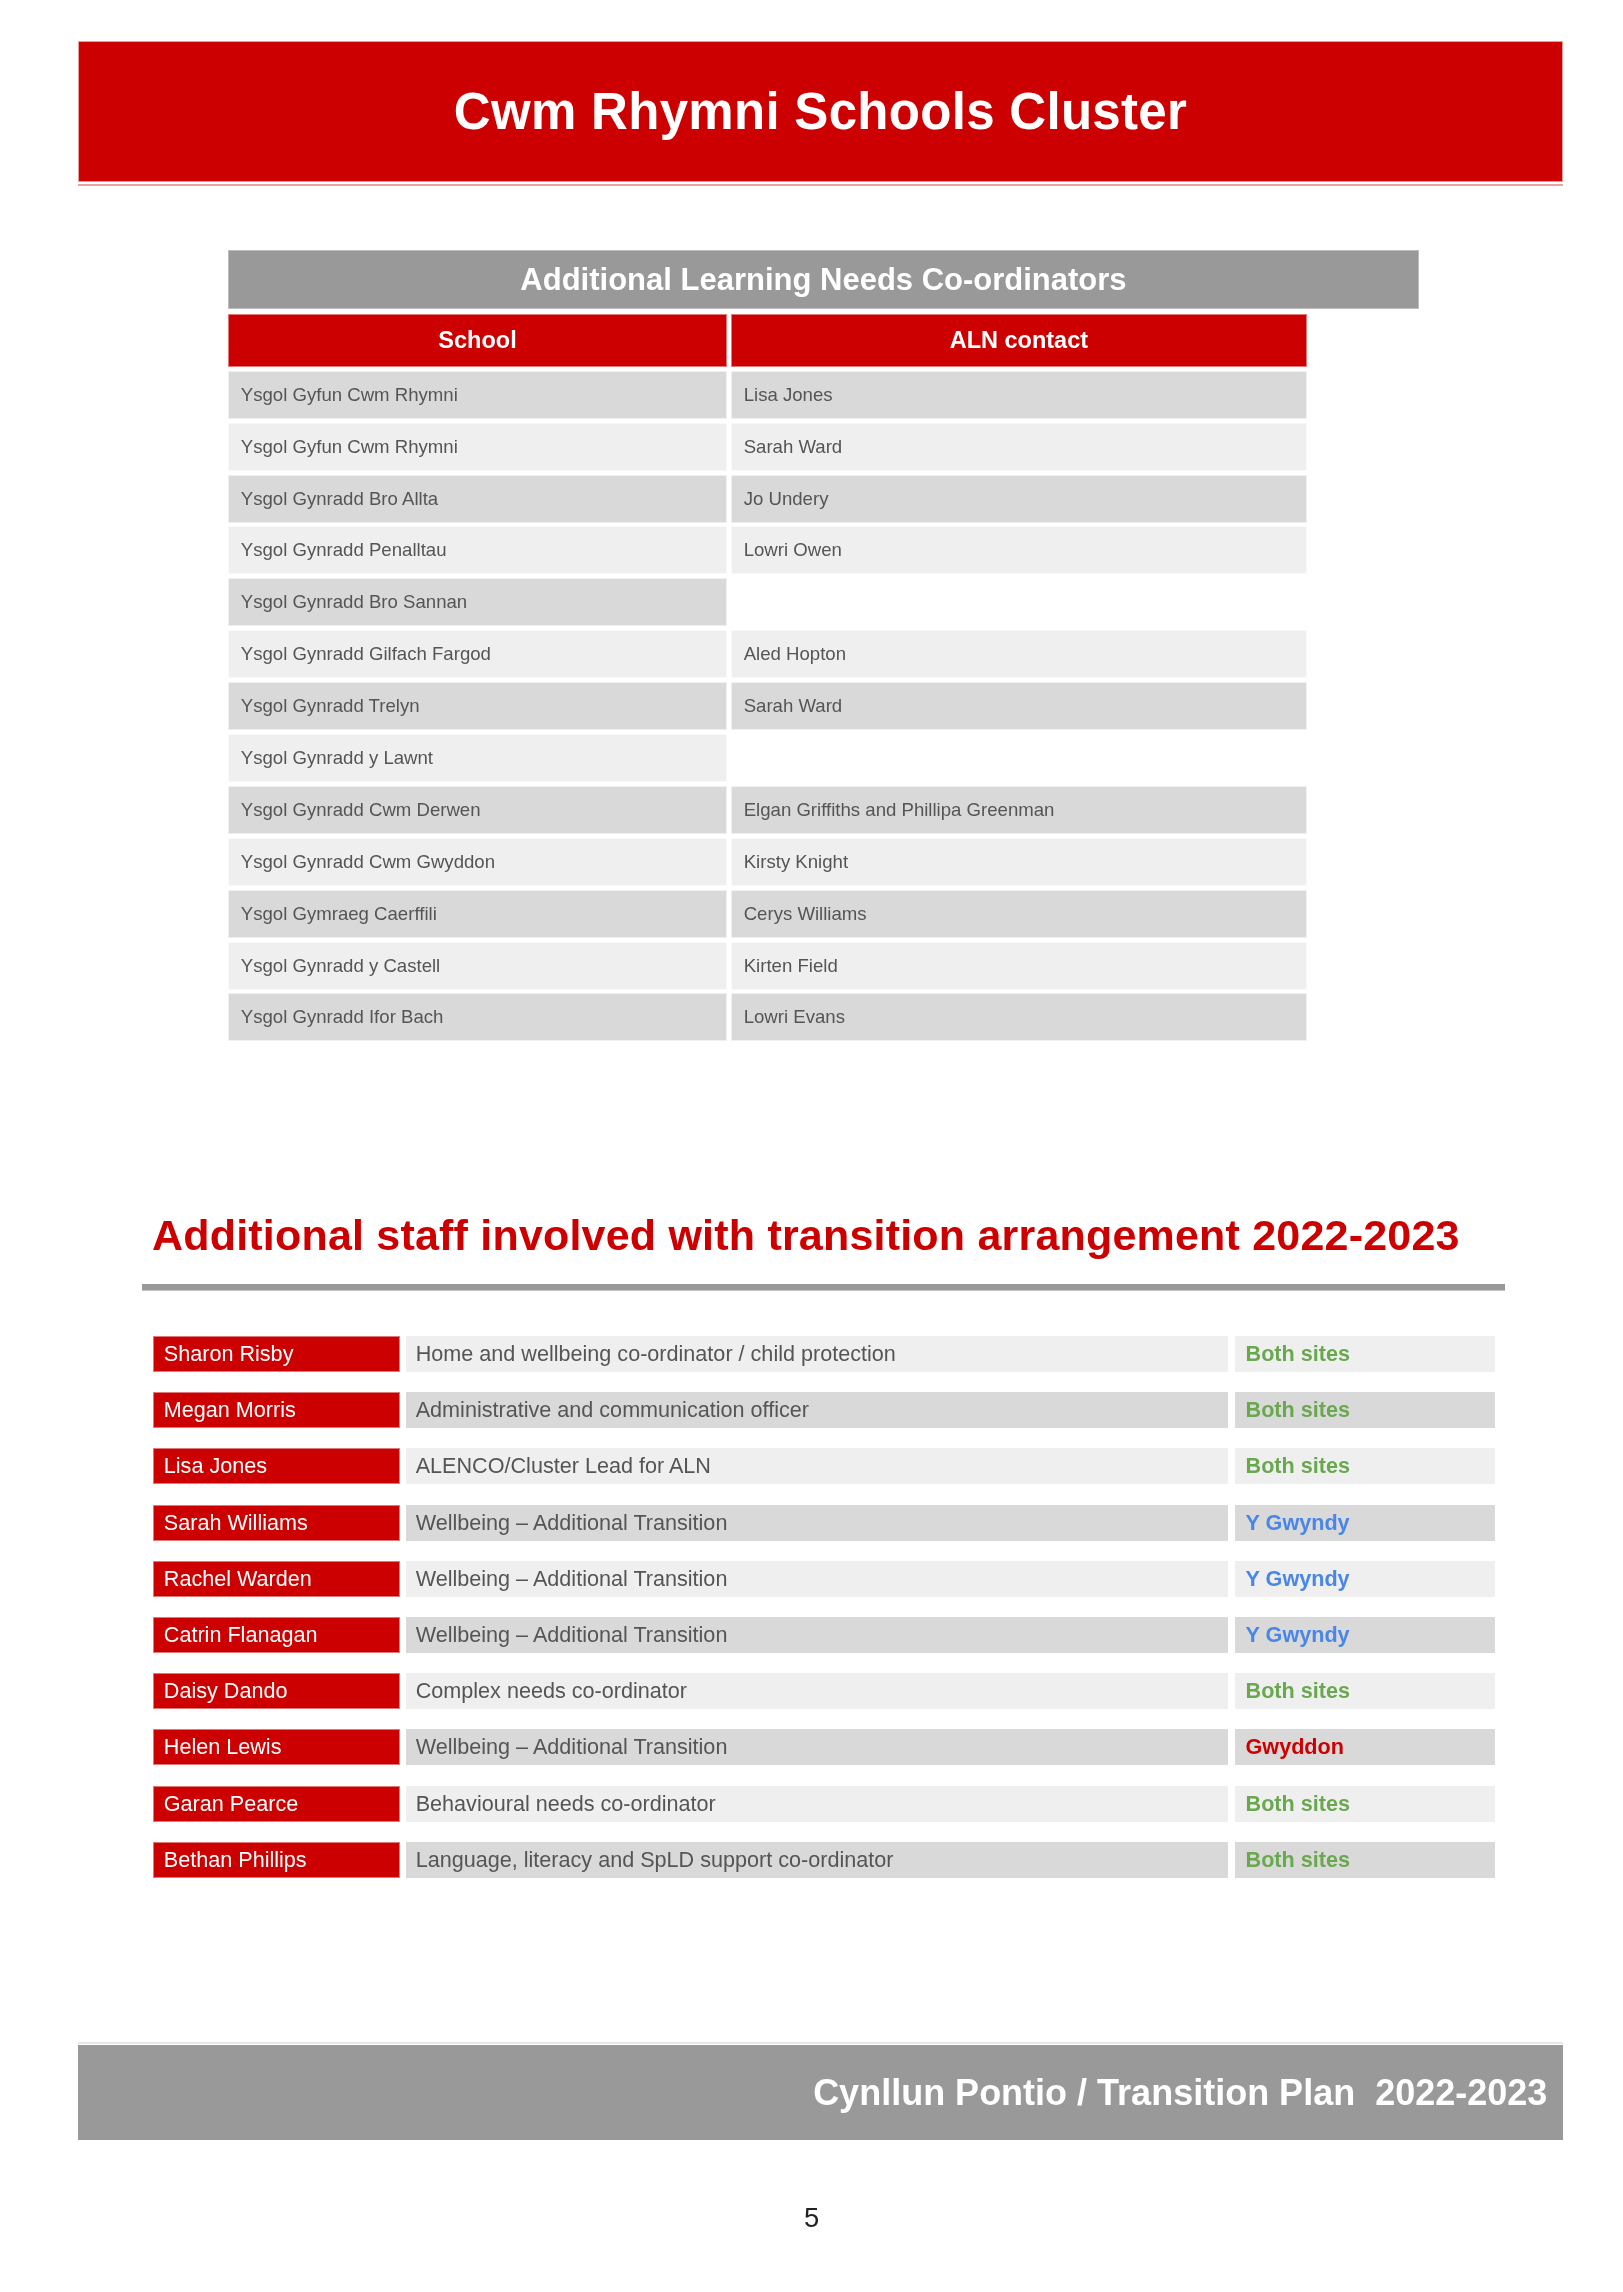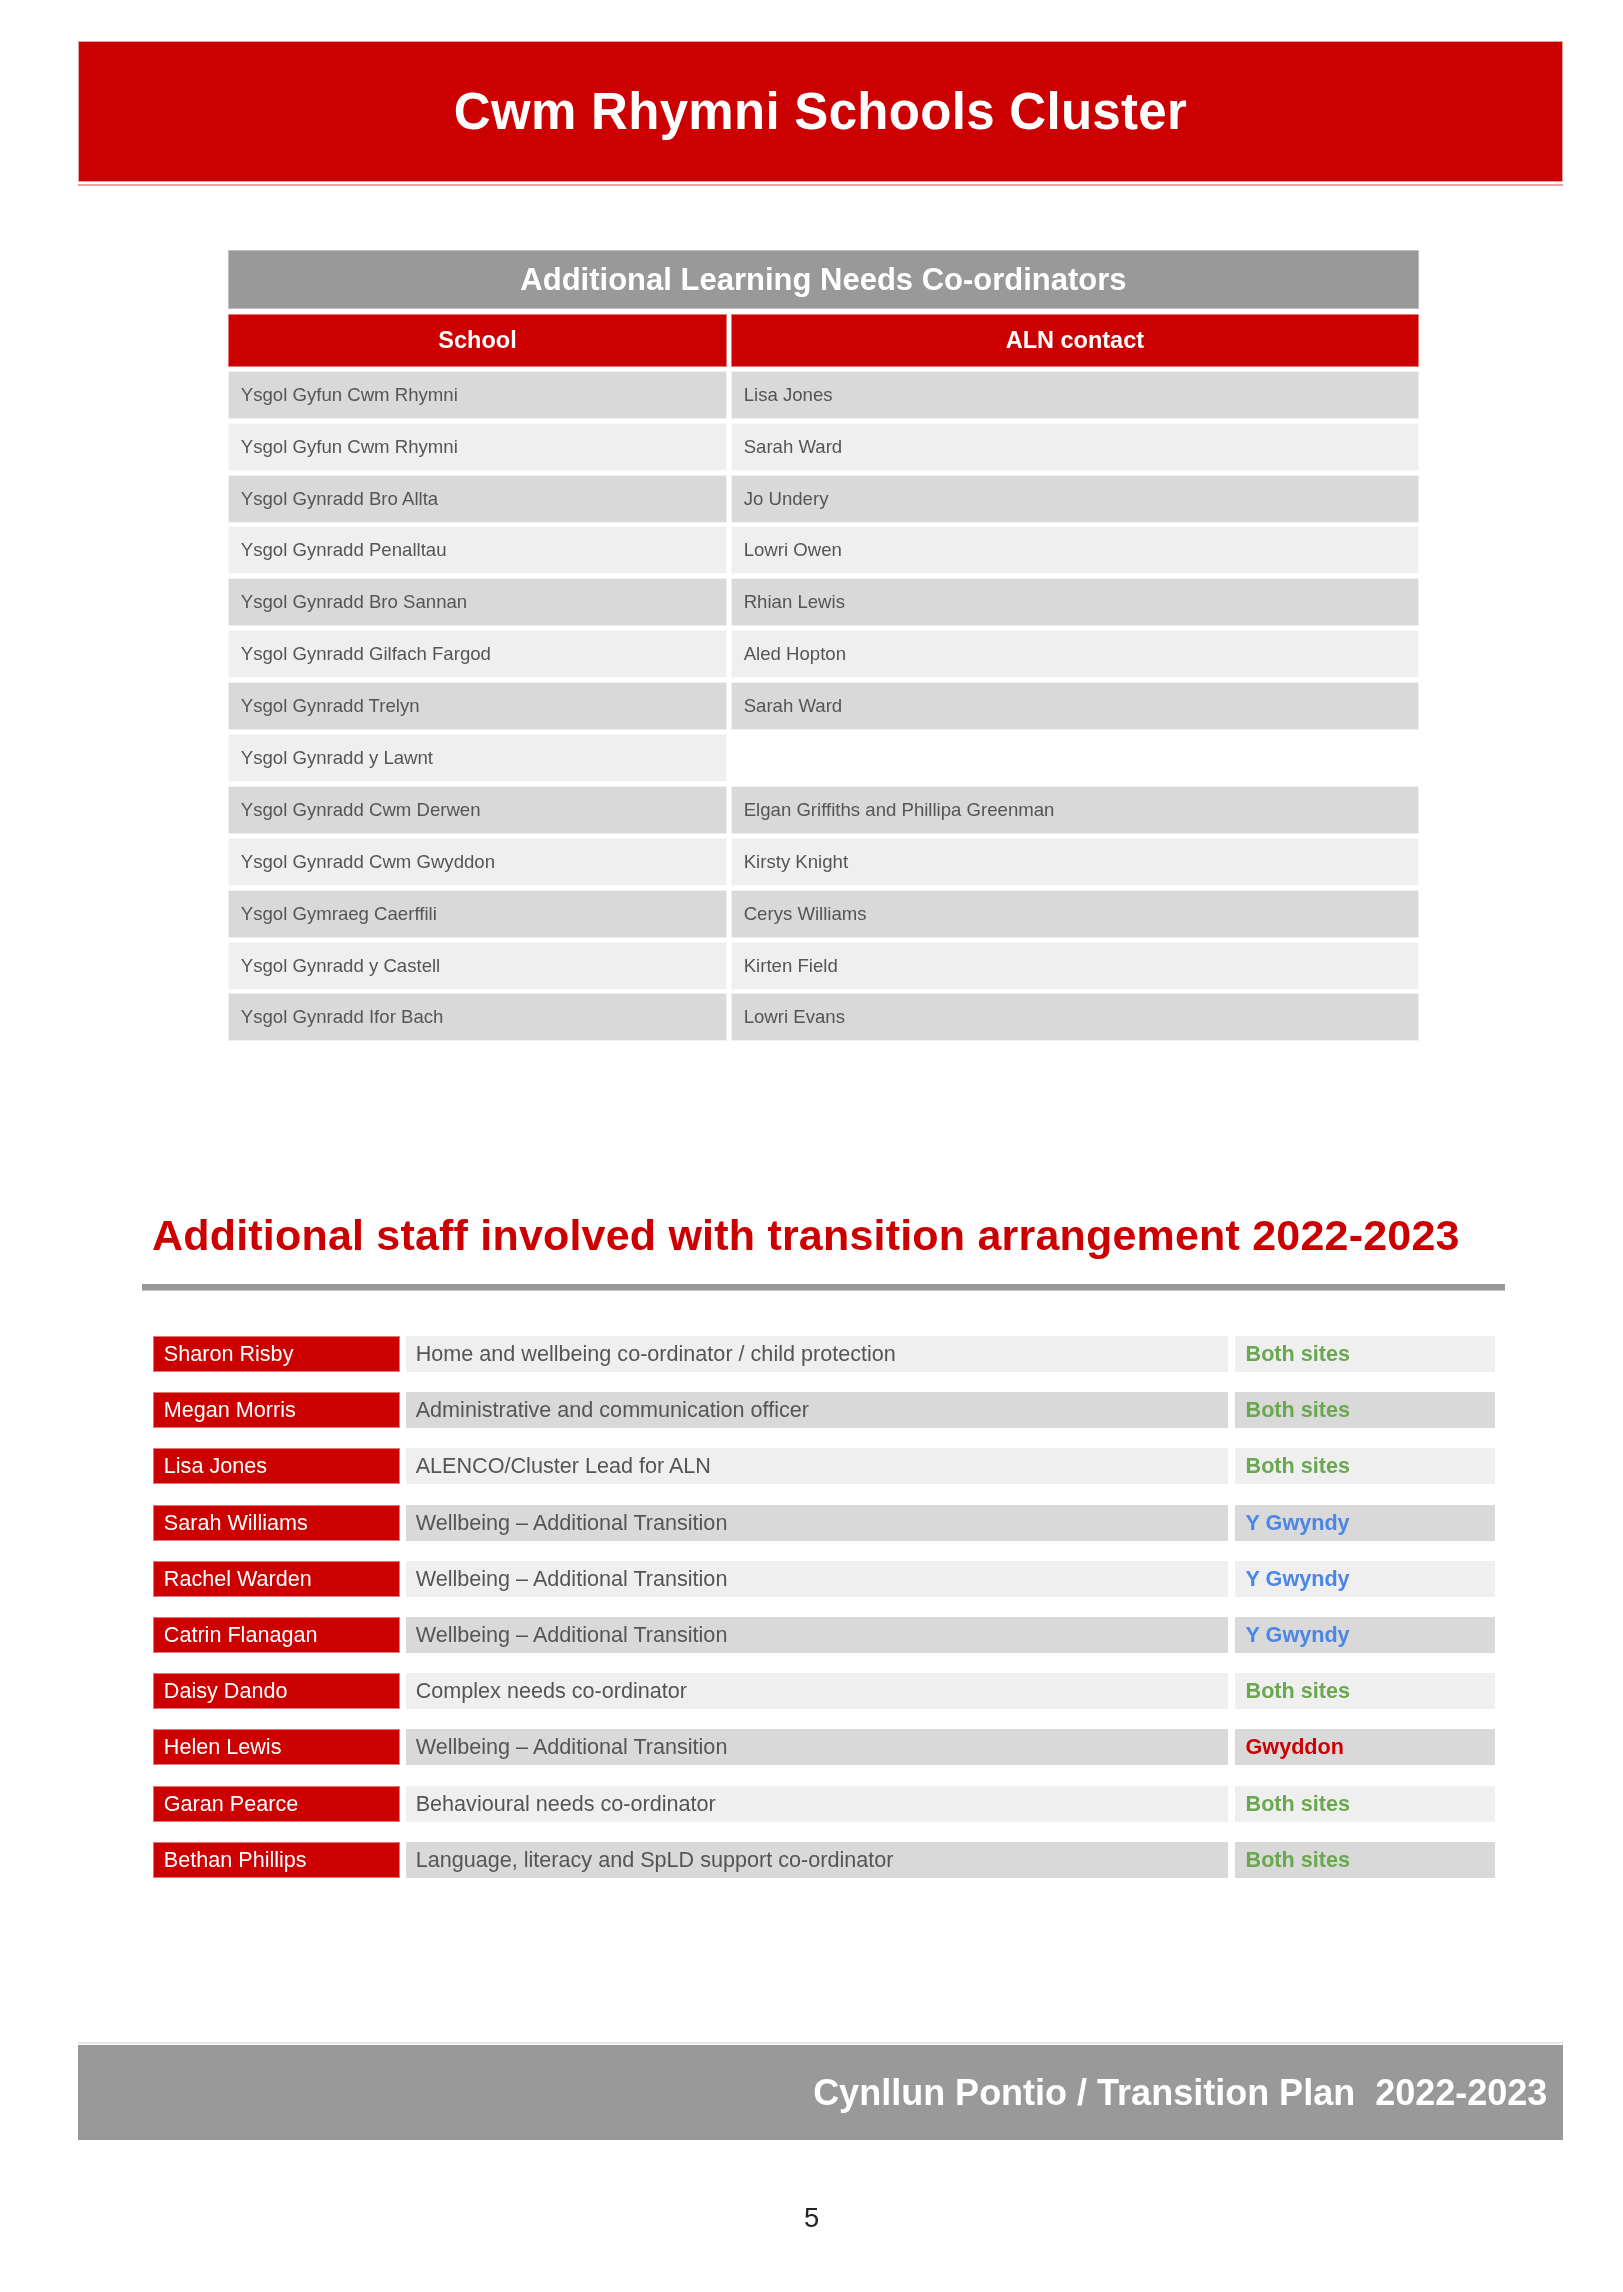--- a/index.html
+++ b/index.html
@@ -34,21 +34,21 @@
       display: flex; align-items: center; justify-content: center;
       border: 1px solid #e27a7a; box-sizing: border-box;
     }
     .aln-row { margin-top: 3.9px; }
     .aln-row .cell {
       height: 48px; color: #555555; font-size: 18.6px;
       display: flex; align-items: center; padding-left: 11.8px; box-sizing: border-box;
       border: 1px solid rgba(255,255,255,0.6);
     }
     .col-school { width: 499px; margin-right: 3.9px; }
-    .col-contact { width: 688px; }
+    .col-contact { width: 576px; }
     .aln-row.odd .cell { background: #d9d9d9; }
     .aln-row.even .cell { background: #efefef; }
 
     
     .staff-heading {
       position: absolute; left: 152px; top: 1211px; margin: 0;
       color: #cc0000; font-weight: bold; font-size: 43px; white-space: nowrap; letter-spacing: 0.2px;
     }
     .staff-rule {
       position: absolute; left: 142px; top: 1284px; width: 1363px; height: 5.9px; background: #999999;
@@ -106,21 +106,20 @@
       <div class="aln-row odd">
         <div class="cell col-school">Ysgol Gynradd Bro Allta</div>
         <div class="cell col-contact">Jo Undery</div>
       </div>
       <div class="aln-row even">
         <div class="cell col-school">Ysgol Gynradd Penalltau</div>
         <div class="cell col-contact">Lowri Owen</div>
       </div>
       <div class="aln-row odd">
         <div class="cell col-school">Ysgol Gynradd Bro Sannan</div>
-        <div class="cell col-contact">Rhian Lewis</div>
       </div>
       <div class="aln-row even">
         <div class="cell col-school">Ysgol Gynradd Gilfach Fargod</div>
         <div class="cell col-contact">Aled Hopton</div>
       </div>
       <div class="aln-row odd">
         <div class="cell col-school">Ysgol Gynradd Trelyn</div>
         <div class="cell col-contact">Sarah Ward</div>
       </div>
       <div class="aln-row even">

